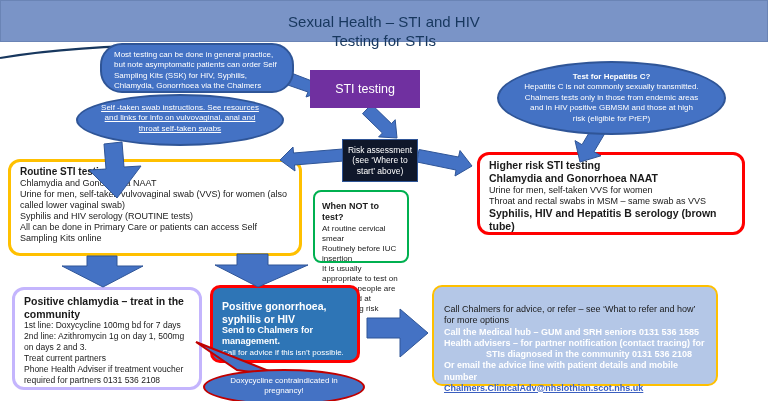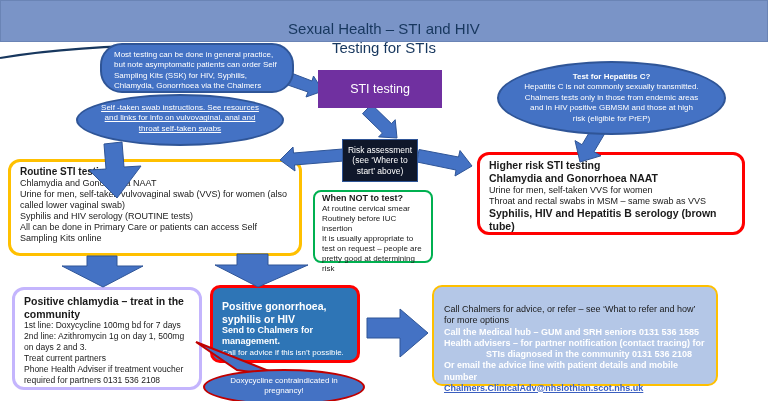--- a/index.html
+++ b/index.html
@@ -4,54 +4,54 @@
 <style>
   html,body{margin:0;padding:0;background:#fff;}
   .canvas{
     position:relative;width:768px;height:401px;overflow:hidden;
     font-family:"Liberation Sans",sans-serif;background:#ffffff;
   }
   
   .title-banner{
     position:absolute;left:0;top:0;width:768px;height:42px;
     background:#7A94C7;border:1px solid #6a84b5;box-sizing:border-box;
-    color:#17375E;text-align:center;font-size:15px;line-height:1.25;padding-top:19px;
+    color:#17375E;text-align:center;font-size:15px;line-height:1.25;padding-top:12px;
     z-index:1;
   }
   
   .arrows{position:absolute;left:0;top:0;width:768px;height:401px;z-index:5;pointer-events:none;}
   
   .bubble{
     position:absolute;background:#4472C4;border:2px solid #2F5597;color:#fff;
     box-sizing:border-box;z-index:6;font-size:8px;line-height:1.3;
   }
   .bubble-rect{left:100px;top:43px;width:194px;height:50px;border-radius:22px;padding:5px 12px;}
   .bubble-swab{left:76px;top:94px;width:208px;height:52px;border-radius:50%;
     padding:7px 18px;text-align:center;text-decoration:underline;}
   .bubble-hep{left:497px;top:61px;width:229px;height:74px;border-radius:50%;
     padding:9px 24px;text-align:center;}
   .bubble-doxy{left:203px;top:369px;width:162px;height:36px;border-radius:50%;
     border:2.5px solid #C00000;padding:5px 14px 0;text-align:center;}
   
   .sti-box{
-    position:absolute;left:318px;top:70px;width:124px;height:38px;background:#7030A0;
+    position:absolute;left:310px;top:70px;width:110px;height:38px;background:#7030A0;
     color:#fff;font-size:12.5px;display:flex;align-items:center;justify-content:center;z-index:6;
   }
   .risk-box{
     position:absolute;left:342px;top:139px;width:76px;height:43px;background:#0f172a;
     border:1px solid #2F5597;box-sizing:border-box;color:#fff;font-size:8.5px;line-height:1.25;
     display:flex;align-items:center;justify-content:center;text-align:center;padding:2px;z-index:6;
   }
   .white-box{position:absolute;background:#fff;box-sizing:border-box;color:#1a1a1a;z-index:2;}
   .routine-box{left:8px;top:159px;width:294px;height:97px;border:3px solid #FFC000;
     border-radius:12px;padding:4px 9px;font-size:9px;line-height:1.22;}
   .higher-box{left:477px;top:152px;width:268px;height:83px;border:3px solid #FF0000;
     border-radius:12px;padding:4px 9px;font-size:9px;line-height:1.25;}
-  .whennot-box{left:313px;top:190px;width:120px;height:73px;border:2.5px solid #00B050;
-    border-radius:8px;padding:1px 7px;font-size:8px;line-height:1.25;}
+  .whennot-box{left:313px;top:190px;width:96px;height:73px;border:2.5px solid #00B050;
+    border-radius:8px;padding:9px 7px;font-size:8px;line-height:1.25;}
   .chlam-box{left:12px;top:287px;width:190px;height:103px;border:3px solid #c4b5fd;
     border-radius:12px;padding:5px 9px;font-size:8.5px;line-height:1.28;}
   .gono-box{position:absolute;left:210px;top:285px;width:150px;height:78px;background:#2E75B6;
     border:3px solid #FF0000;border-radius:10px;box-sizing:border-box;color:#fff;
     padding:12px 9px;font-size:8px;line-height:1.25;z-index:2;}
   .chalmers-box{position:absolute;left:432px;top:285px;width:286px;height:101px;background:#B4C7E7;
     border:2.5px solid #FFC000;border-radius:10px;box-sizing:border-box;color:#1a1a1a;
     padding:17px 10px;font-size:9px;line-height:1.25;z-index:2;}
   .h-bold{font-weight:bold;}
   .head-lg{font-weight:bold;font-size:10.5px;line-height:1.2;}

